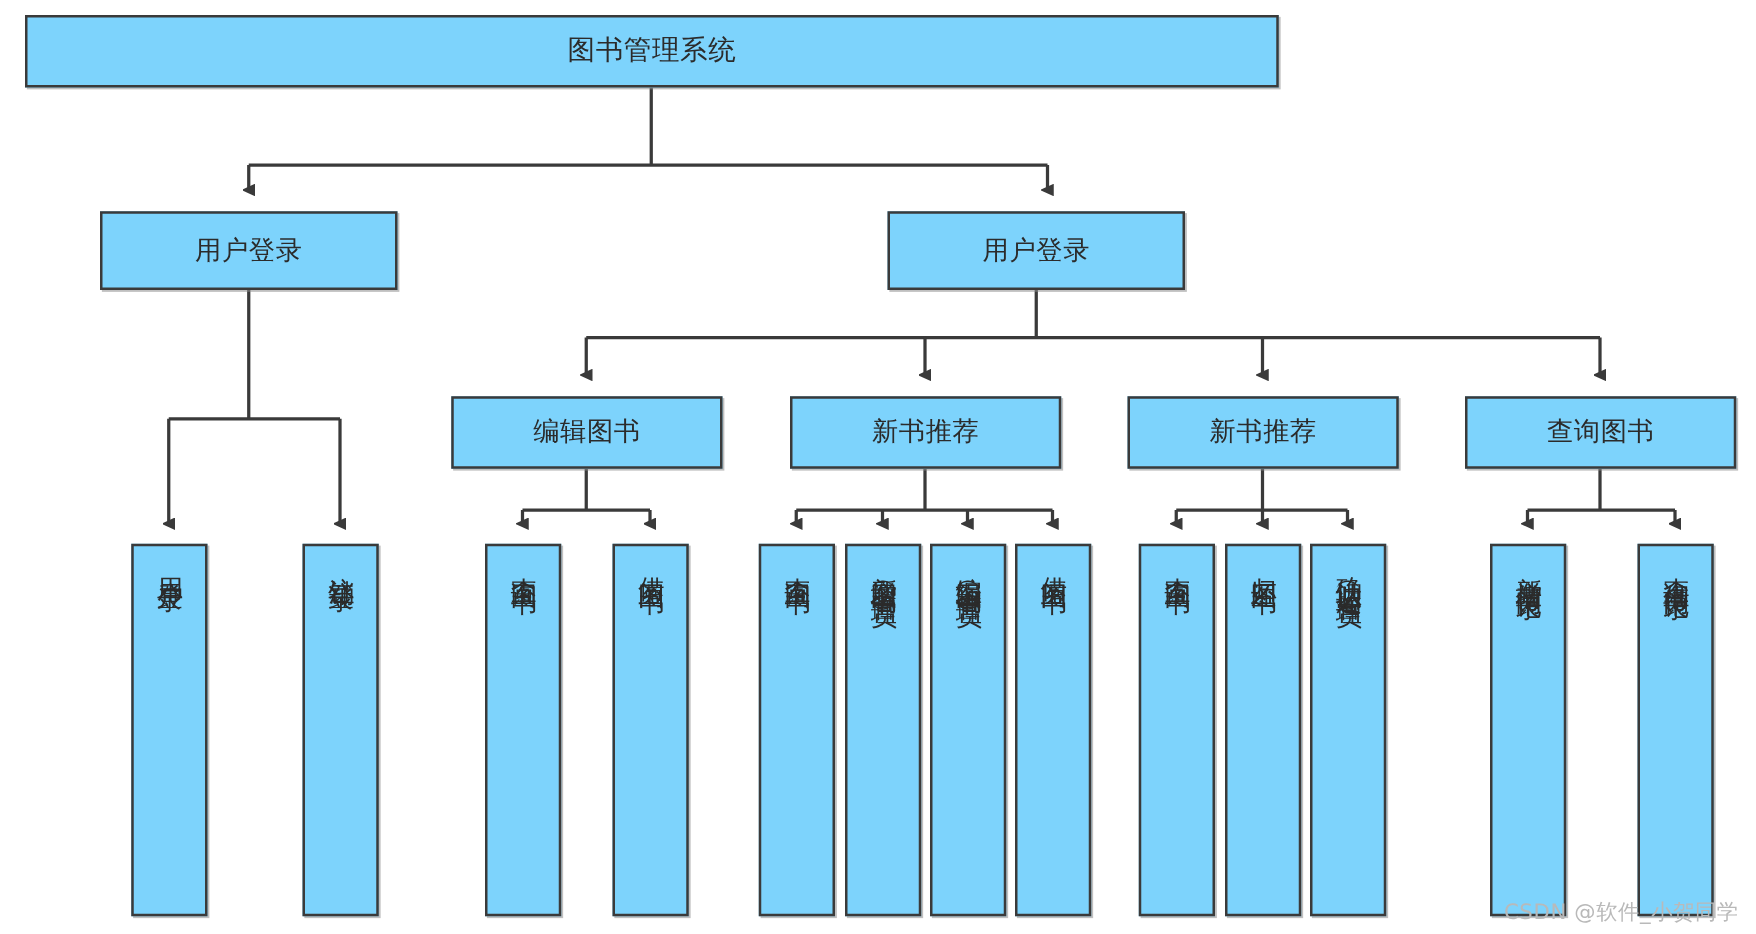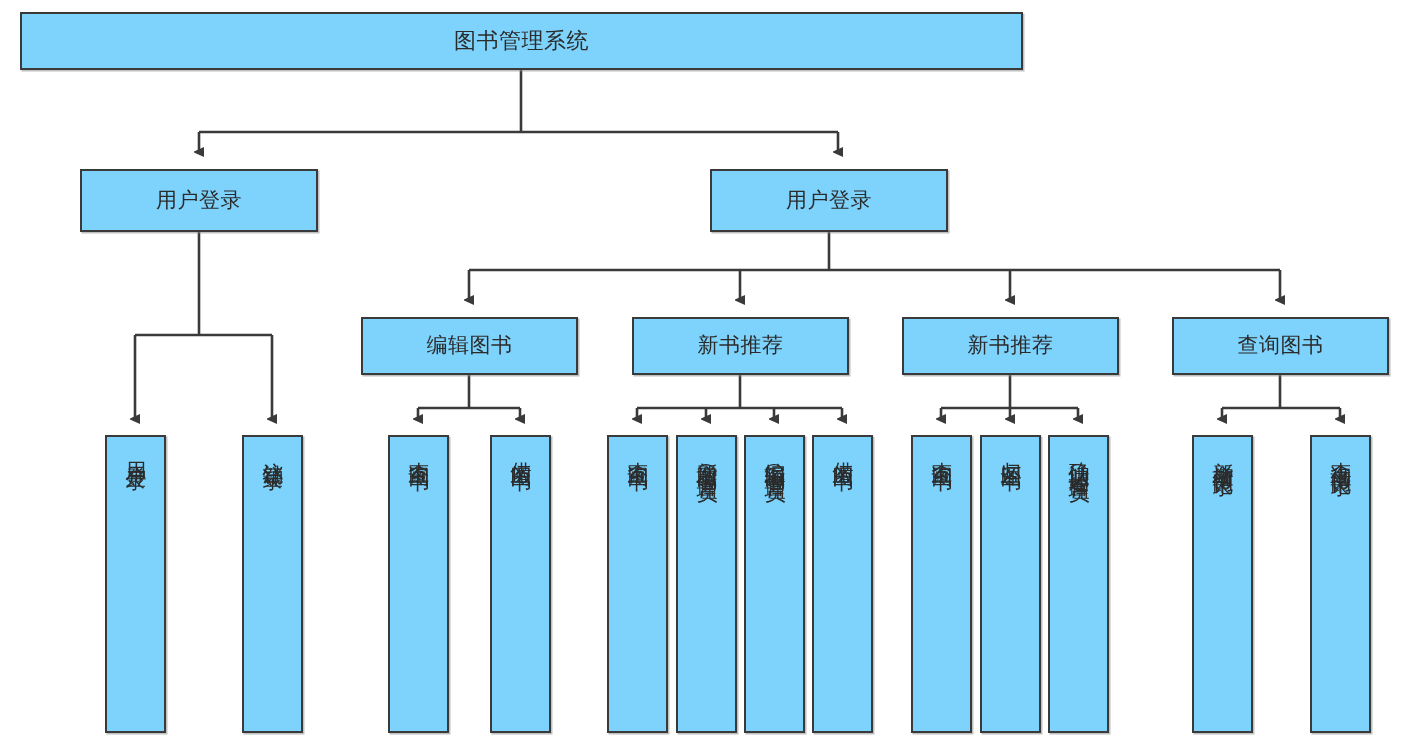--- a/index.html
+++ b/index.html
@@ -191,14 +191,15 @@
     <span class="label">确认归还（管理员）</span>
   </div>
 
   <div class="node v" style="left:1192px; top:435px; width:61px; height:298px;">
     <span class="label">新增借阅记录</span>
   </div>
   <div class="node v" style="left:1310px; top:435px; width:61px; height:298px;">
     <span class="label">查询借阅记录</span>
   </div>
 
+  <div class="watermark">CSDN @软件_小贺同学</div>
 
 </div>
 
 </body></html>

